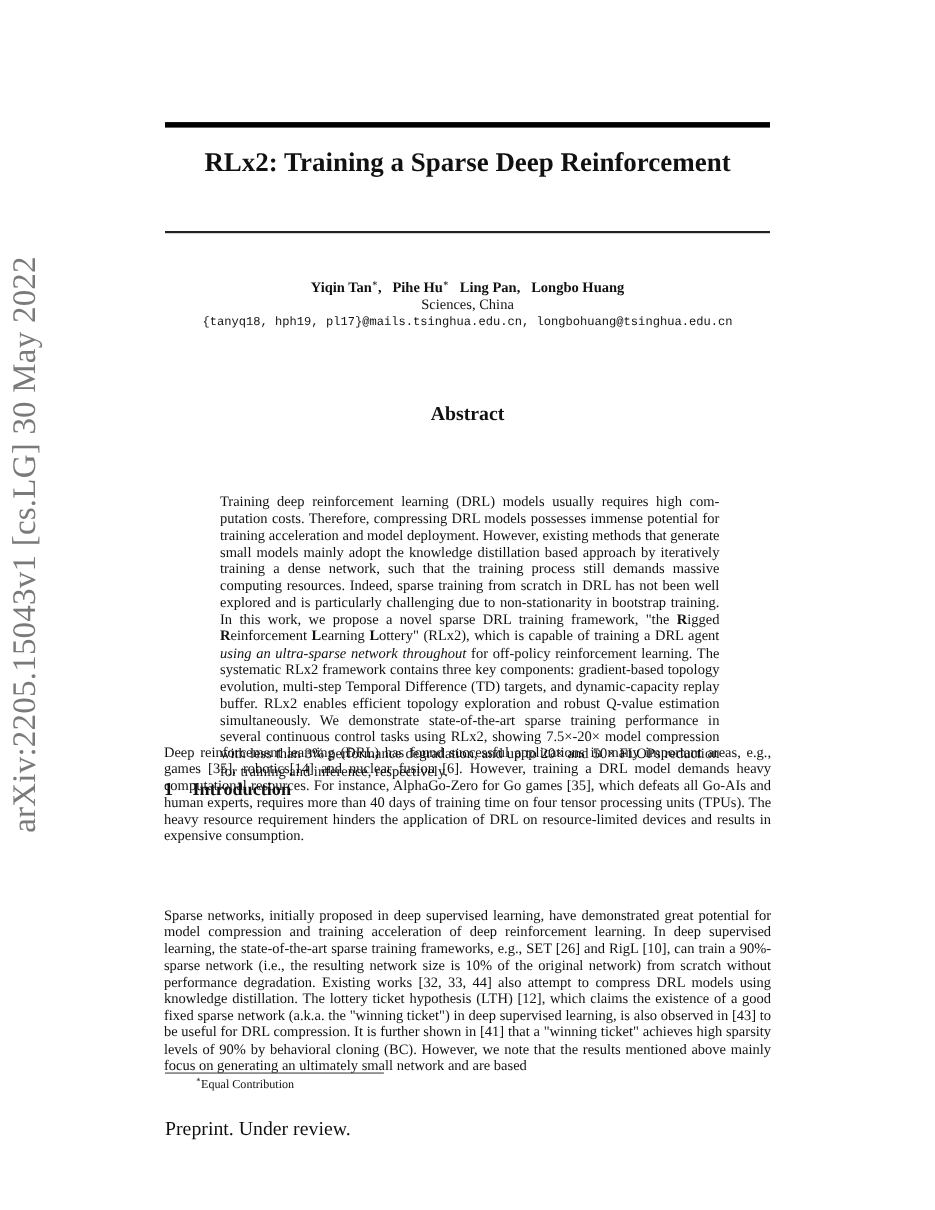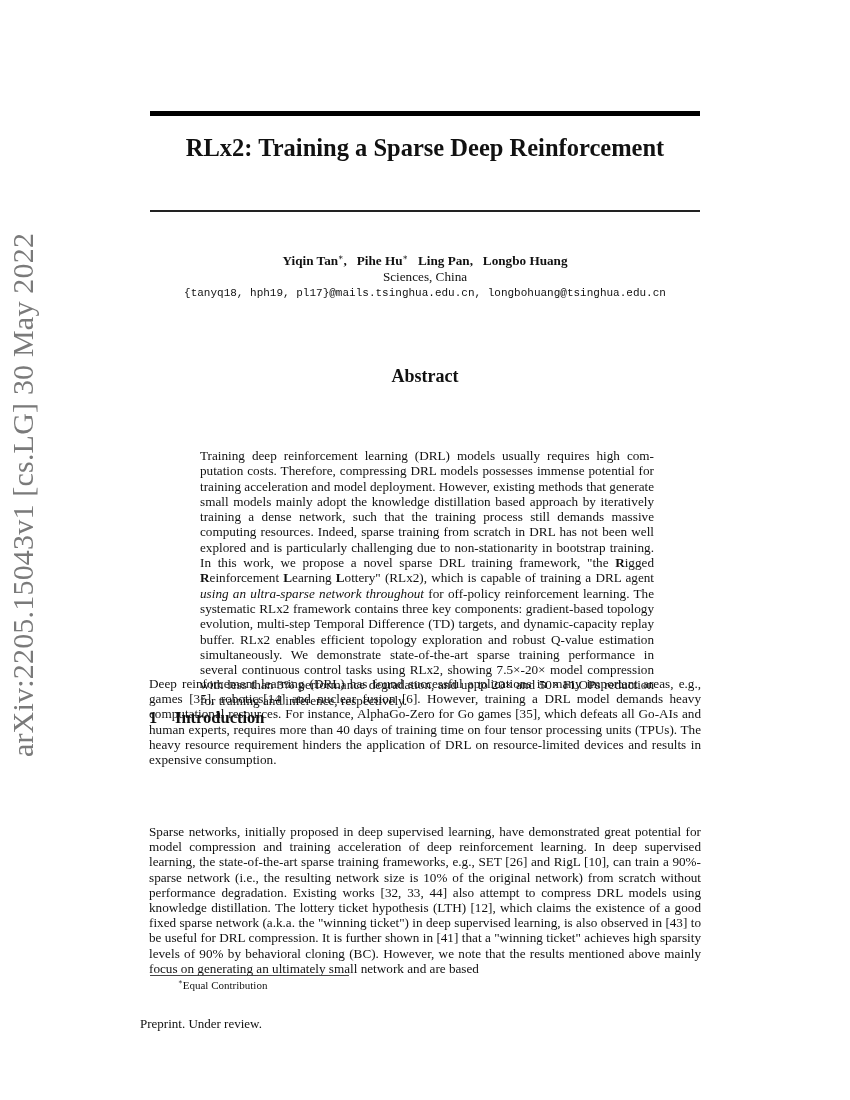--- a/index.html
+++ b/index.html
@@ -22,21 +22,21 @@
               font-size: 13.2px; line-height: 15.3px; text-align: justify; hyphens: manual; margin-top: 44px; }
   .section-head { position: absolute; left: 149px; top: 684px; font-weight: bold; font-size: 16.5px; margin-top: 24px; }
   .section-head .num { display: inline-block; width: 26px; }
   .para { position: absolute; left: 149px; width: 552px; font-size: 13.2px; line-height: 15.2px;
           text-align: justify; }
   .p1 { top: 676px; }
   .p2 { top: 824px; }
   .fn-rule { position: absolute; left: 150px; width: 199px; top: 975px; height: 1px; background: #444; }
   .footnote { position: absolute; left: 163px; top: 978px; font-size: 11px; margin-left: 15px; }
   .footnote sup { font-size: 7px; }
-  .preprint { position: absolute; left: 140px; top: 1016px; font-size: 13px; }
+  .preprint { position: absolute; left: 150px; top: 1016px; font-size: 18px; }
   sup { font-size: 8px; }
 </style>
 </head>
 <body>
 
 <div class="arxiv">
   <span>arXiv:2205.15043v1  [cs.LG]  30 May 2022</span>
 </div>
 
 <div class="rule-thick"></div>

